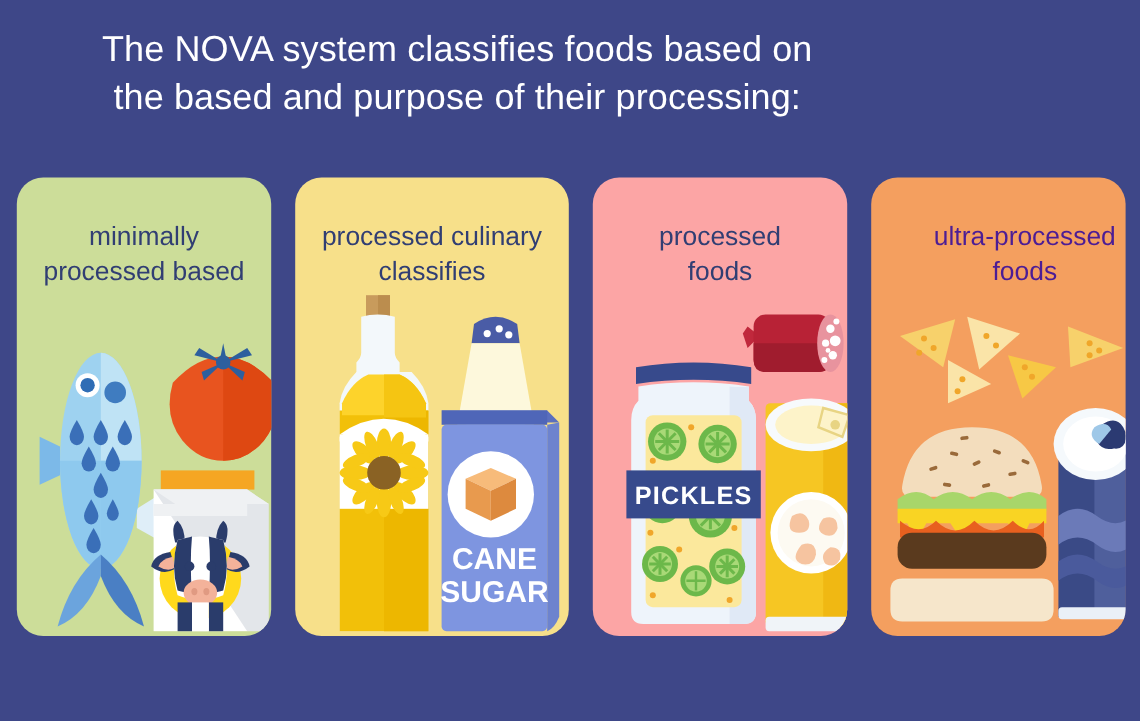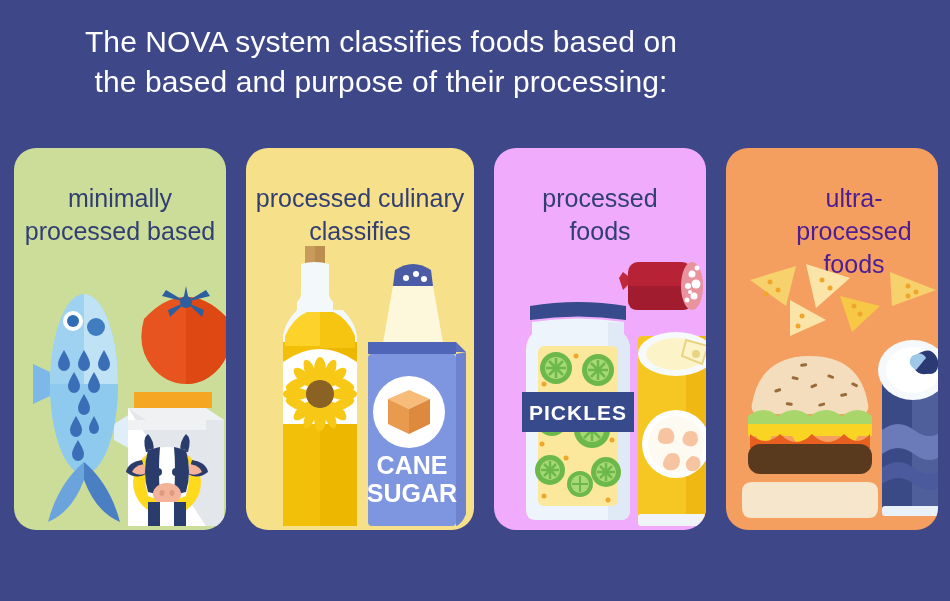--- a/index.html
+++ b/index.html
@@ -27,21 +27,21 @@
     overflow:hidden;flex:0 0 212px;
   }
   .card.c1{background:#ccdd99;}
   .card.c2{background:#f7e08a;}
   .card.c3{background:#9fb6ef;}
   .card.c4{background:#f49f5f;}
 
   .card-label{
     position:absolute;left:0;right:0;top:34px;
     text-align:center;color:#313e73;
-    font-size:25px;line-height:1.32;font-weight:400;
+    font-size:22px;line-height:1.32;font-weight:400;
     padding:0 8px;box-sizing:border-box;
   }
   .art{position:absolute;left:14px;top:96px;width:212px;height:286px;}
   .art svg{display:block;width:212px;height:286px;}
 </style>
 </head>
 <body style="background: rgb(62, 71, 136);">
 
 <div class="stage">
 
@@ -224,21 +224,21 @@
               <path d="M170 155 L149 165 L149 190 L170 180 Z" fill="#dd8a3e"></path>
             </g>
 
             <text x="152" y="230" font-family="Liberation Sans, sans-serif" font-size="25" font-weight="bold" fill="#ffffff" text-anchor="middle">CANE</text>
             <text x="152" y="258" font-family="Liberation Sans, sans-serif" font-size="25" font-weight="bold" fill="#ffffff" text-anchor="middle">SUGAR</text>
           </g>
         </svg>
       </div>
     </div>
 
-    <div class="card c3" style="background: #f0abfc;">
+    <div class="card c3" style="background: #fca5a5;">
       <div class="card-label" style="color: rgb(49, 62, 115);">
         <span>processed</span><br>
         <span>foods</span>
       </div>
       <div class="art">
         <svg viewBox="0 0 212 286" xmlns="http://www.w3.org/2000/svg">
 
           <g>
             <path d="M115 28 l10 8 l-10 10 l-4 -12 Z" fill="#c0283c"></path>
             <rect x="120" y="18" width="64" height="48" rx="10" fill="#b82236"></rect>

